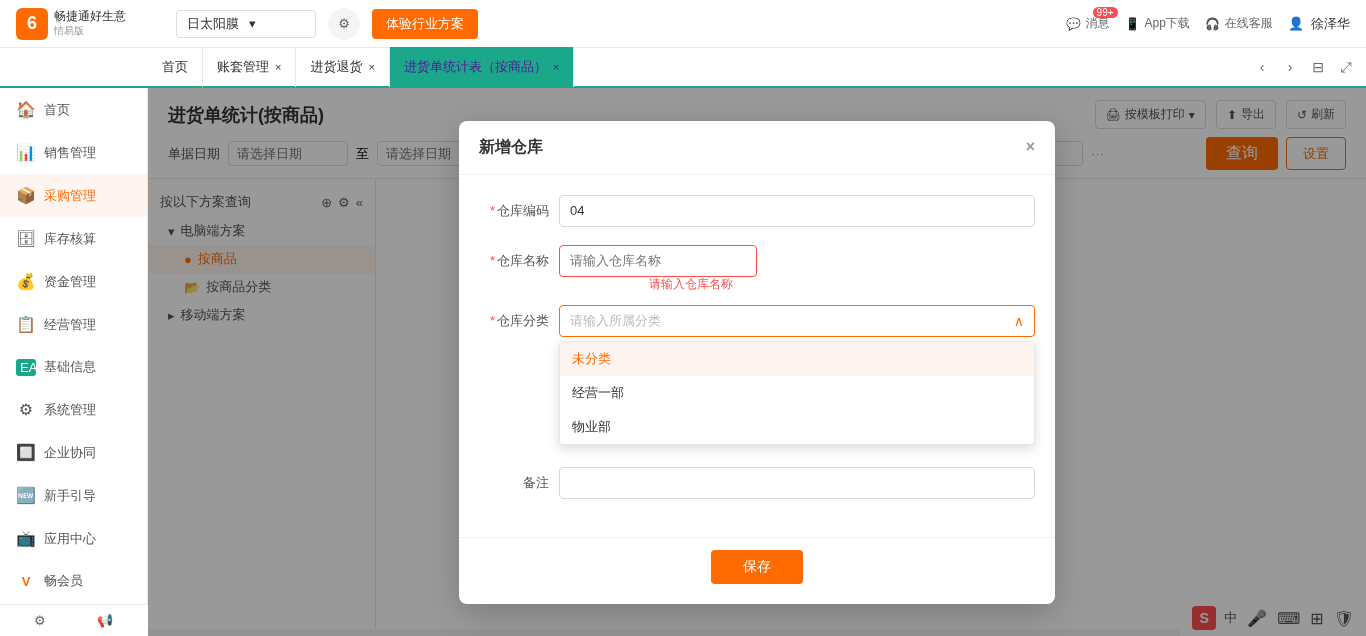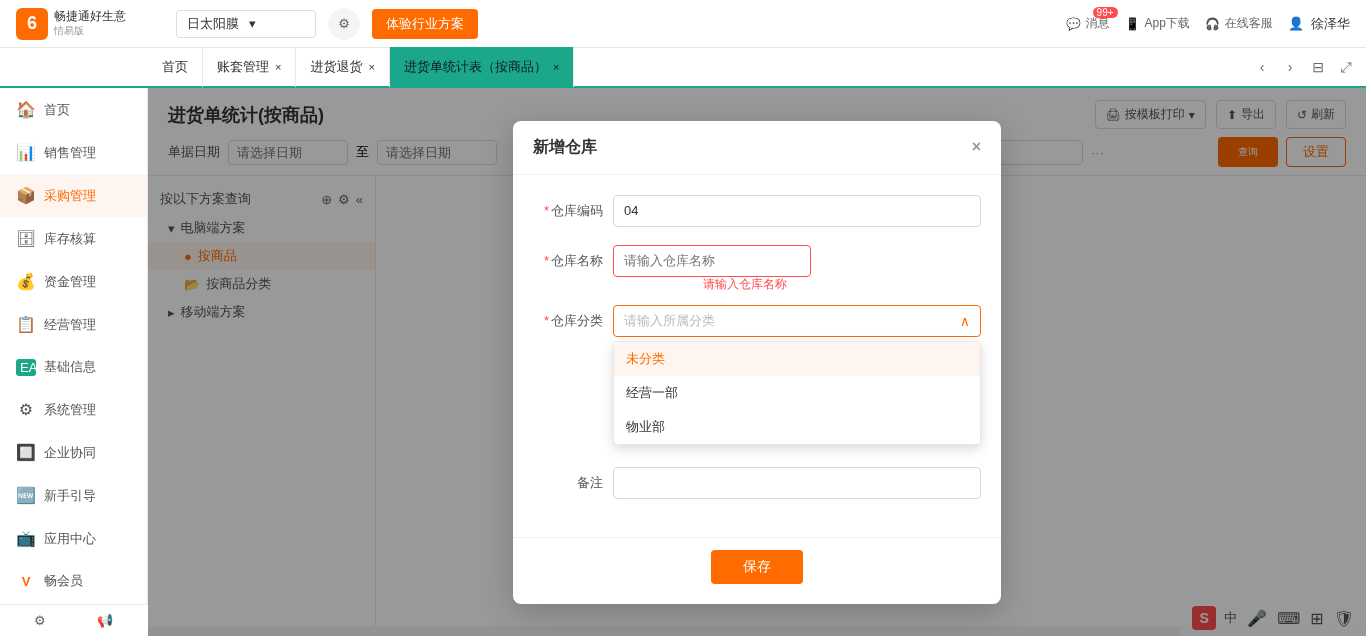--- a/index.html
+++ b/index.html
@@ -70,21 +70,21 @@
       padding: 0 14px;
       font-size: 13px;
       color: #333;
       cursor: pointer;
       border-right: 1px solid #e8e8e8;
       gap: 6px;
       white-space: nowrap;
     }
     .tab-item.active {
       background: #1ba78a;
-      color: #0f172a;
+      color: #4c1d95;
     }
     .tab-close { font-size: 11px; cursor: pointer; }
     .tab-right { margin-left: auto; display: flex; align-items: center; padding-right: 8px; gap: 4px; }
     .tab-nav-btn { width: 24px; height: 24px; display: flex; align-items: center; justify-content: center; cursor: pointer; color: #666; font-size: 14px; }
 
     
     .main-layout { display: flex; height: calc(636px - 88px); }
 
     
     .sidebar {
@@ -112,21 +112,21 @@
     }
     .page-title { font-size: 18px; font-weight: bold; color: #333; }
     .page-actions { display: flex; align-items: center; gap: 10px; }
     .action-btn {
       display: flex; align-items: center; gap: 4px;
       border: 1px solid #ddd; border-radius: 4px;
       padding: 5px 10px; cursor: pointer; color: #555; background: #fff; font-size: 12px;
     }
     .query-btn {
       background: #ff6b00; color: #fff; border: none; border-radius: 4px;
-      padding: 6px 20px; font-size: 10px; cursor: pointer;
+      padding: 6px 20px; font-size: 16px; cursor: pointer;
     }
     .set-btn {
       background: #fff; color: #ff6b00; border: 1px solid #ff6b00; border-radius: 4px;
       padding: 5px 16px; font-size: 13px; cursor: pointer;
     }
 
     
     .left-panel {
       width: 228px; flex-shrink: 0; background: #fff;
       border-right: 1px solid #e8e8e8; padding: 8px 0;
@@ -148,21 +148,21 @@
 
     
     .overlay {
       position: absolute; top: 0; left: 0; width: 100%; height: 100%;
       background: rgba(0,0,0,0.4); display: flex; align-items: center; justify-content: center;
       z-index: 100;
     }
 
     
     .dialog {
-      background: #fff; border-radius: 8px; width: 488px;
+      background: #fff; border-radius: 8px; width: 596px;
       box-shadow: 0 8px 32px rgba(0,0,0,0.2); position: relative;
       overflow: visible;
     }
     .dialog-header {
       display: flex; align-items: center; justify-content: space-between;
       padding: 16px 20px; border-bottom: 1px solid #f0f0f0;
       font-size: 16px; font-weight: bold; color: #333;
     }
     .dialog-close { cursor: pointer; color: #999; font-size: 16px; }
     .dialog-body { padding: 20px; }

